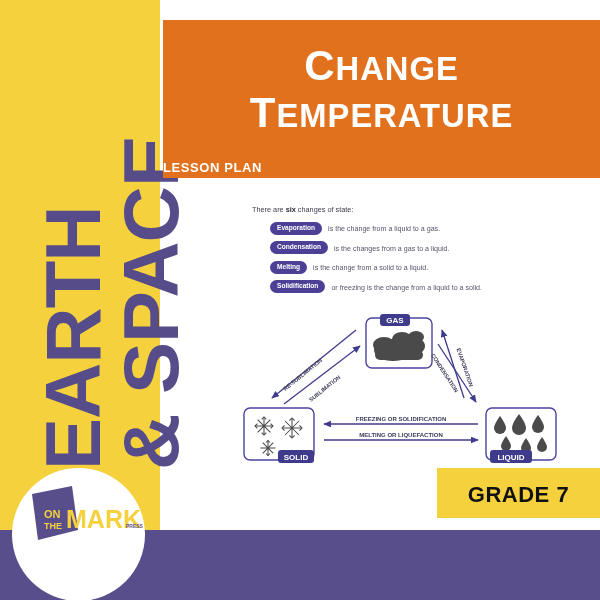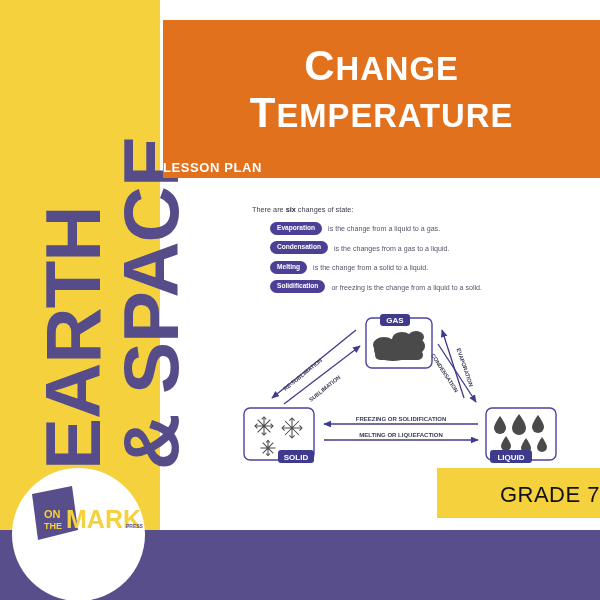--- a/index.html
+++ b/index.html
@@ -95,22 +95,22 @@
     position:absolute;left:238px;top:312px;width:354px;height:165px;
   }
   .diagram svg{display:block;}
 
   
   .grade-badge{
     position:absolute;left:437px;top:468px;width:163px;height:50px;
     background:#f4d13d;
   }
   .grade-text{
-    position:absolute;left:0;right:0;top:14px;text-align:right;
-    color:#111111;font-weight:normal;font-size:22px;letter-spacing:0.5px;
+    position:absolute;left:0;right:0;top:14px;text-align:center;
+    color:#111111;font-weight:bold;font-size:22px;letter-spacing:0.5px;
   }
 
   
   .footer-bar{
     position:absolute;left:0;top:530px;width:600px;height:70px;
     background:#584e8c;
   }
 
   
   .logo-circle{

